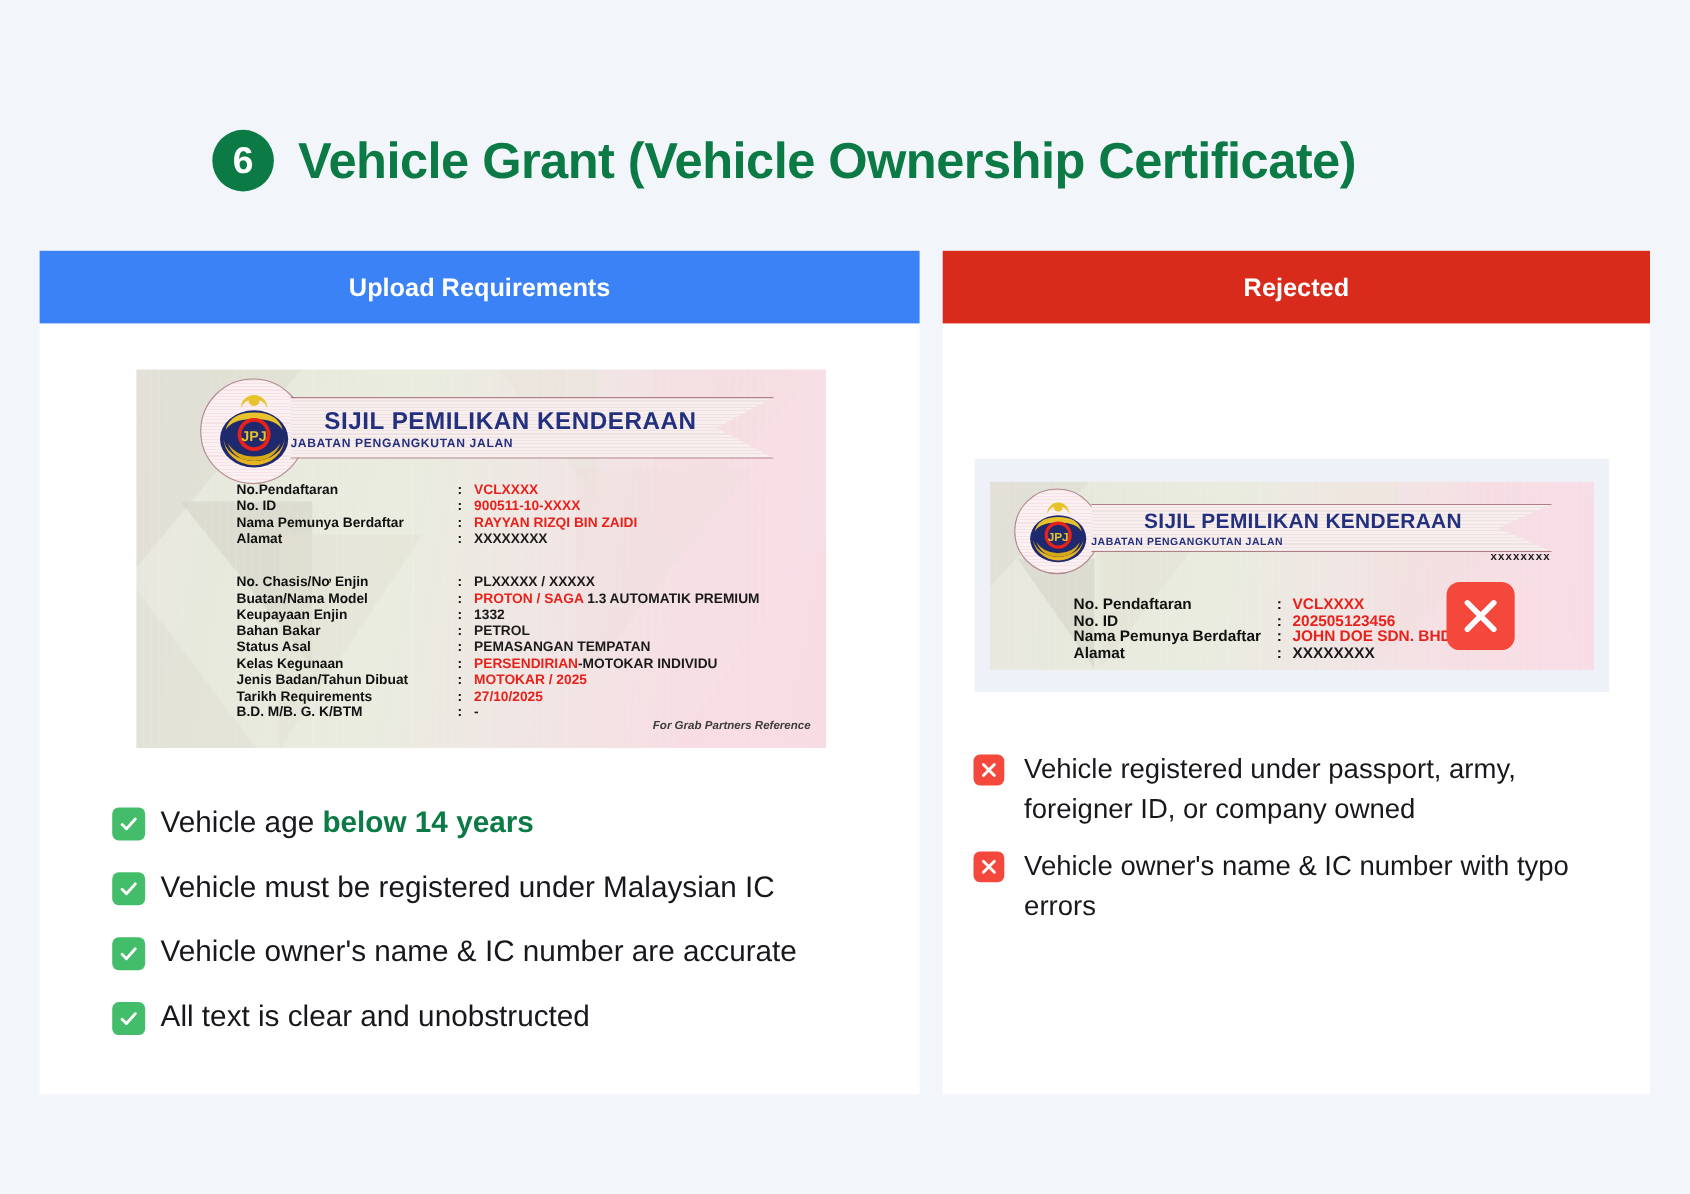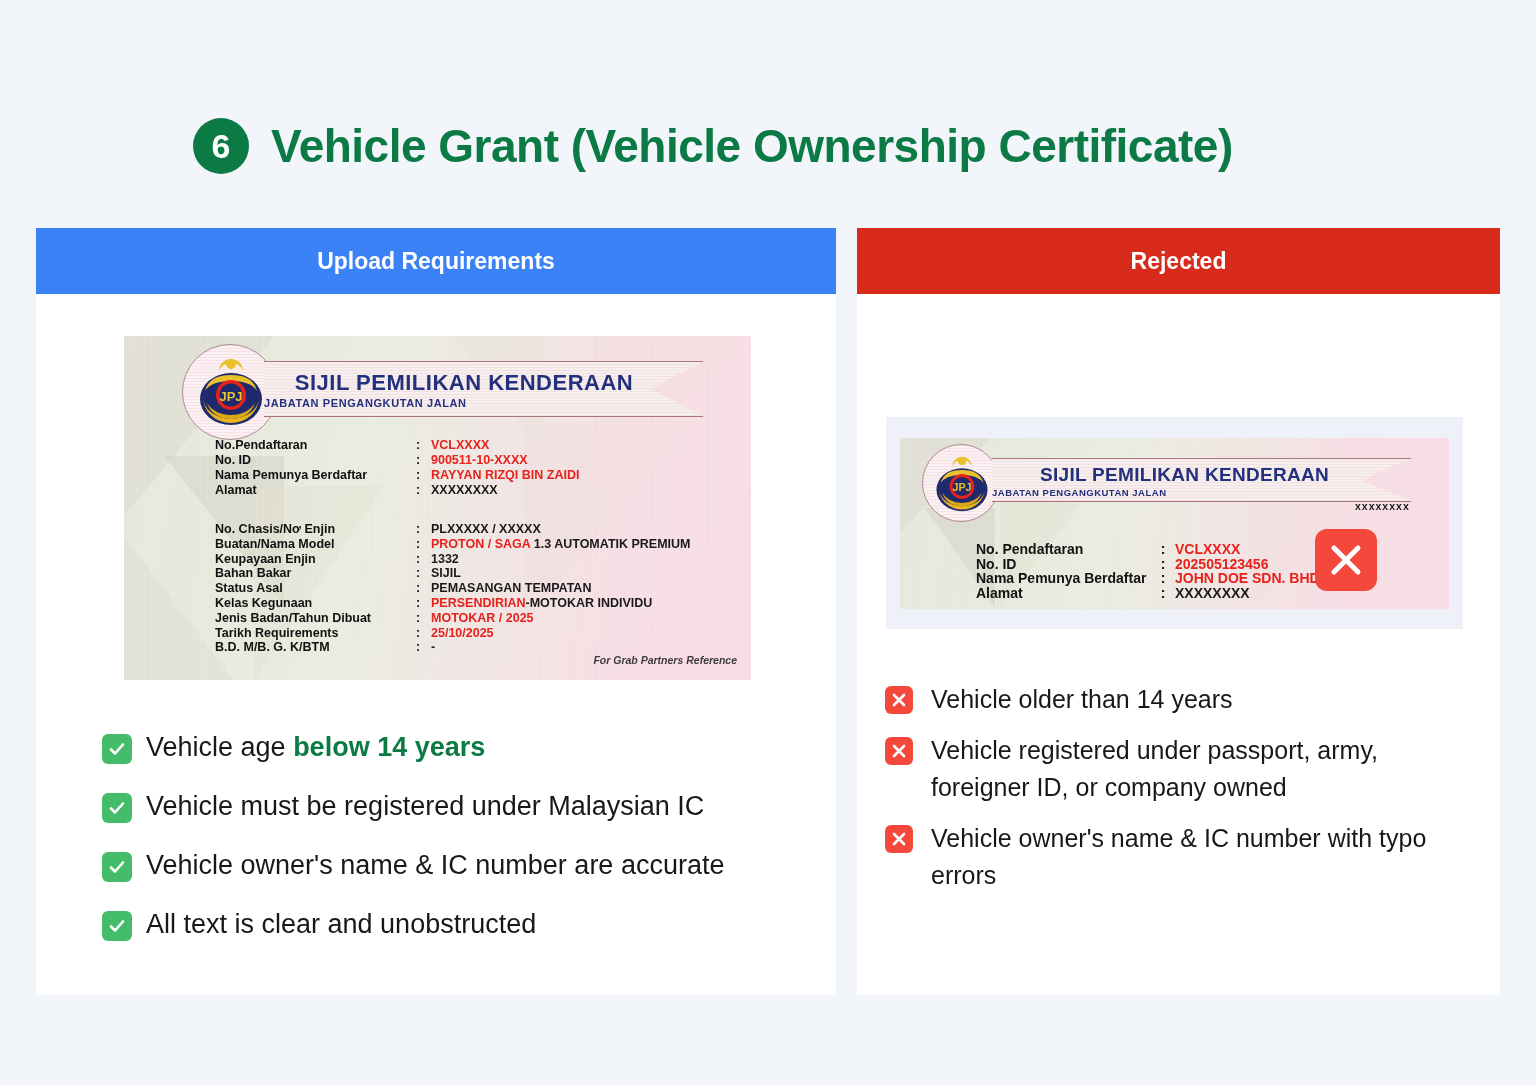--- a/index.html
+++ b/index.html
@@ -204,41 +204,41 @@
         <span class="fval red">PROTON / SAGA<span class="blk"> 1.3 AUTOMATIK PREMIUM</span></span>
       </div>
       <div class="frow">
         <span class="flabel" style="width: 190px;">Keupayaan Enjin</span>
         <span class="fcolon" style="width: 26px;">:</span>
         <span class="fval black">1332</span>
       </div>
       <div class="frow">
         <span class="flabel" style="width: 190px;">Bahan Bakar</span>
         <span class="fcolon" style="width: 26px;">:</span>
-        <span class="fval black">SIJIL</span>
+        <span class="fval black">PETROL</span>
       </div>
       <div class="frow">
         <span class="flabel" style="width: 190px;">Status Asal</span>
         <span class="fcolon" style="width: 26px;">:</span>
         <span class="fval black">PEMASANGAN TEMPATAN</span>
       </div>
       <div class="frow">
         <span class="flabel" style="width: 190px;">Kelas Kegunaan</span>
         <span class="fcolon" style="width: 26px;">:</span>
         <span class="fval red">PERSENDIRIAN<span class="blk">-MOTOKAR INDIVIDU</span></span>
       </div>
       <div class="frow">
         <span class="flabel" style="width: 190px;">Jenis Badan/Tahun Dibuat</span>
         <span class="fcolon" style="width: 26px;">:</span>
         <span class="fval red">MOTOKAR / 2025</span>
       </div>
       <div class="frow">
         <span class="flabel" style="width: 190px;">Tarikh Requirements</span>
         <span class="fcolon" style="width: 26px;">:</span>
-        <span class="fval red">25/10/2025</span>
+        <span class="fval red">27/10/2025</span>
       </div>
       <div class="frow">
         <span class="flabel" style="width: 190px;">B.D. M/B. G. K/BTM</span>
         <span class="fcolon" style="width: 26px;">:</span>
         <span class="fval black">-</span>
       </div>
     </div>
 
   <div class="cert-footnote" style="right:14px;bottom:14px;font-size:10.5px;">For Grab Partners Reference</div>
 </div>
@@ -344,31 +344,23 @@
   </div>
 </div>
 
 <div class="list" id="list-right">
     <div class="li">
       <div class="box-ico box-red">
         <svg width="18" height="18" viewBox="0 0 18 18">
           <path d="M4 4 L14 14 M14 4 L4 14" stroke="#ffffff" stroke-width="2.6" stroke-linecap="round"></path>
         </svg>
       </div>
-      <div class="li-txt">Vehicle older than 14 years</div>
+      <div class="li-txt">Vehicle registered under passport, army, foreigner ID, or company owned</div>
     </div>
     <div class="li">
       <div class="box-ico box-red">
         <svg width="18" height="18" viewBox="0 0 18 18">
           <path d="M4 4 L14 14 M14 4 L4 14" stroke="#ffffff" stroke-width="2.6" stroke-linecap="round"></path>
         </svg>
       </div>
-      <div class="li-txt">Vehicle registered under passport, army, foreigner ID, or company owned</div>
-    </div>
-    <div class="li">
-      <div class="box-ico box-red">
-        <svg width="18" height="18" viewBox="0 0 18 18">
-          <path d="M4 4 L14 14 M14 4 L4 14" stroke="#ffffff" stroke-width="2.6" stroke-linecap="round"></path>
-        </svg>
-      </div>
       <div class="li-txt">Vehicle owner's name &amp; IC number with typo errors</div>
     </div>
   </div>
 
 </body></html>

